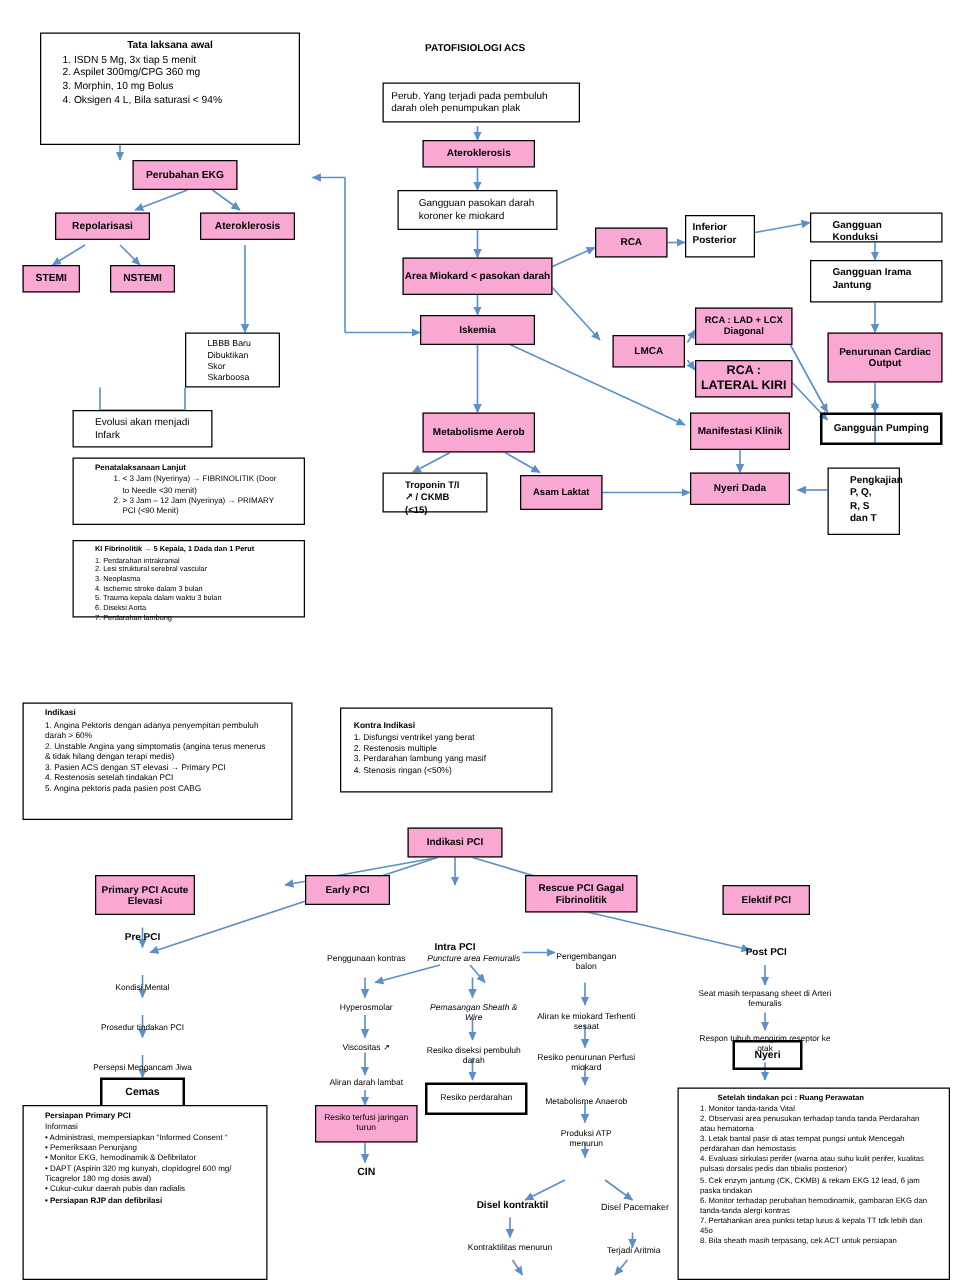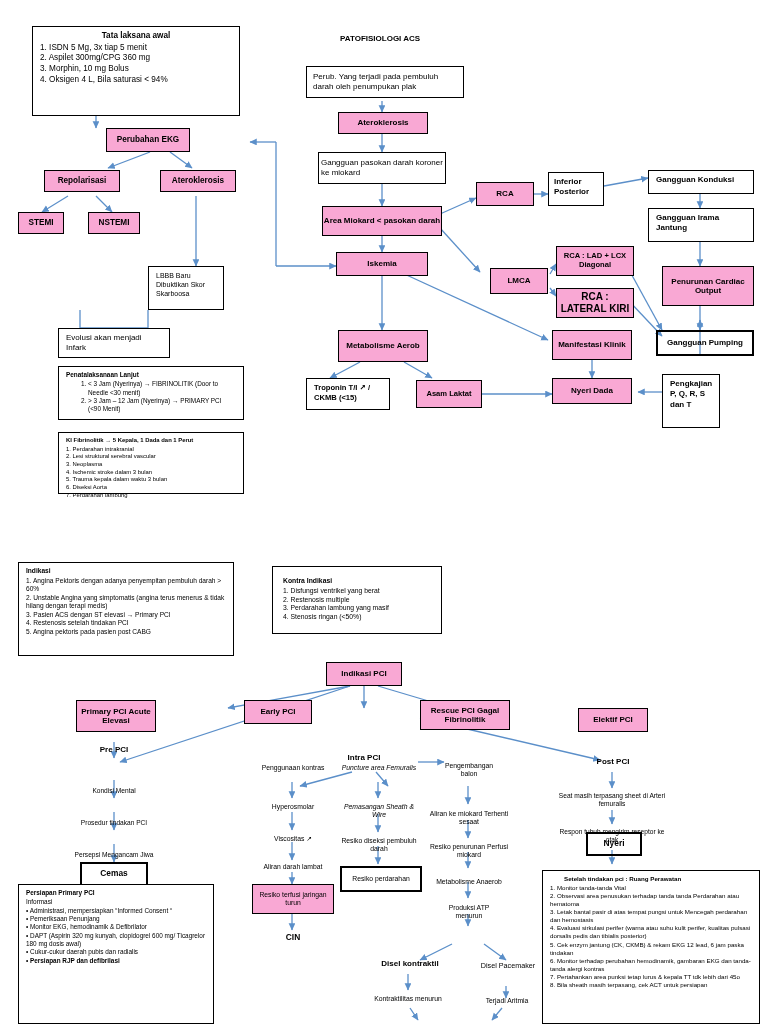--- a/index.html
+++ b/index.html
@@ -11,21 +11,21 @@
             pointer-events:none;z-index:1;}
   .node{position:absolute;z-index:2;box-sizing:border-box;
         display:flex;align-items:center;justify-content:center;
         text-align:center;line-height:1.18;}
   .boxed{border:1px solid #000;background:#f9a8d4;}
   .thick{border:2px solid #000;}
   .bold{font-weight:bold;}
   .plain{background:transparent;}
   .ltext{position:absolute;z-index:2;box-sizing:border-box;
          border:1px solid #000;background:#fff;text-align:left;
-         line-height:1.30;padding:4px 7px;}
+         line-height:1.30;padding:4px 17px;}
   .ttl{position:absolute;z-index:2;font-weight:bold;}
   ol.lst{margin:0;padding-left:15px;}
   ol.lst li{margin:0;padding:0;}
   .hd{font-weight:bold;display:block;margin-bottom:1px;}
   .ital{font-style:italic;}
 </style>
 </head>
 <body>
 
 <div id="canvas">
@@ -173,21 +173,21 @@
   <div>6. Diseksi Aorta</div>
   <div>7. Perdarahan lambung</div>
 </div>
 
 <div class="ttl" style="left:340px;top:34px;font-size:8px;">PATOFISIOLOGI ACS</div>
 
 <div class="ltext" style="left:306px;top:66px;width:158px;height:32px;font-size:8px;padding:5px 6px;">Perub. Yang terjadi  pada pembuluh darah oleh penumpukan plak</div>
 
 <div class="node boxed bold" style="left:338px;top:112px;width:90px;height:22px;font-size:8px;">Ateroklerosis</div>
 
-<div class="ltext" style="left:318px;top:152px;width:128px;height:32px;font-size:8px;padding:5px 2px;">Gangguan pasokan darah koroner ke miokard</div>
+<div class="ltext" style="left:318px;top:152px;width:128px;height:32px;font-size:8px;padding:5px 16px;">Gangguan pasokan darah koroner ke miokard</div>
 
 <div class="node boxed bold" style="left:322px;top:206px;width:120px;height:30px;font-size:8px;">Area Miokard &lt; pasokan darah</div>
 
 <div class="node boxed bold" style="left:336px;top:252px;width:92px;height:24px;font-size:8px;">Iskemia</div>
 
 <div class="node boxed bold" style="left:338px;top:330px;width:90px;height:32px;font-size:8px;">Metabolisme Aerob</div>
 
 <div class="ltext" style="left:306px;top:378px;width:84px;height:32px;font-size:7.6px;font-weight:bold;">Troponin T/I ↗ / CKMB (&lt;15)</div>
 
 <div class="node boxed bold" style="left:416px;top:380px;width:66px;height:28px;font-size:7.6px;">Asam Laktat</div>

